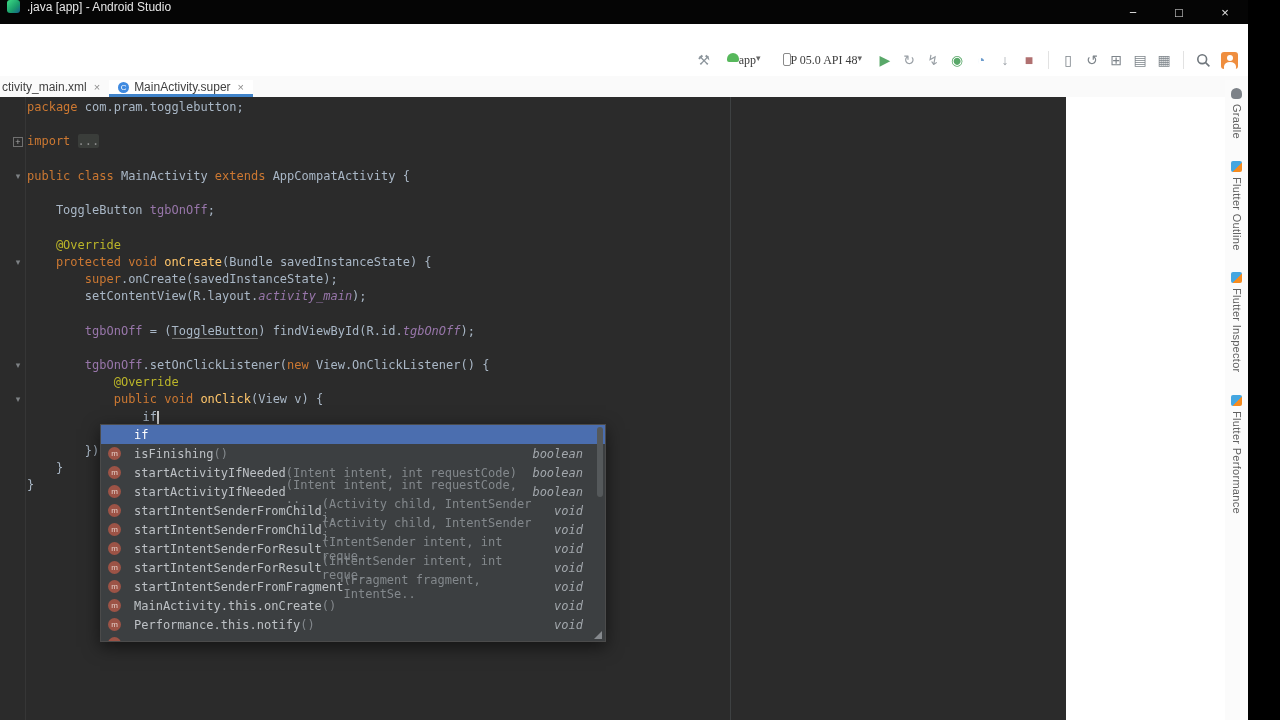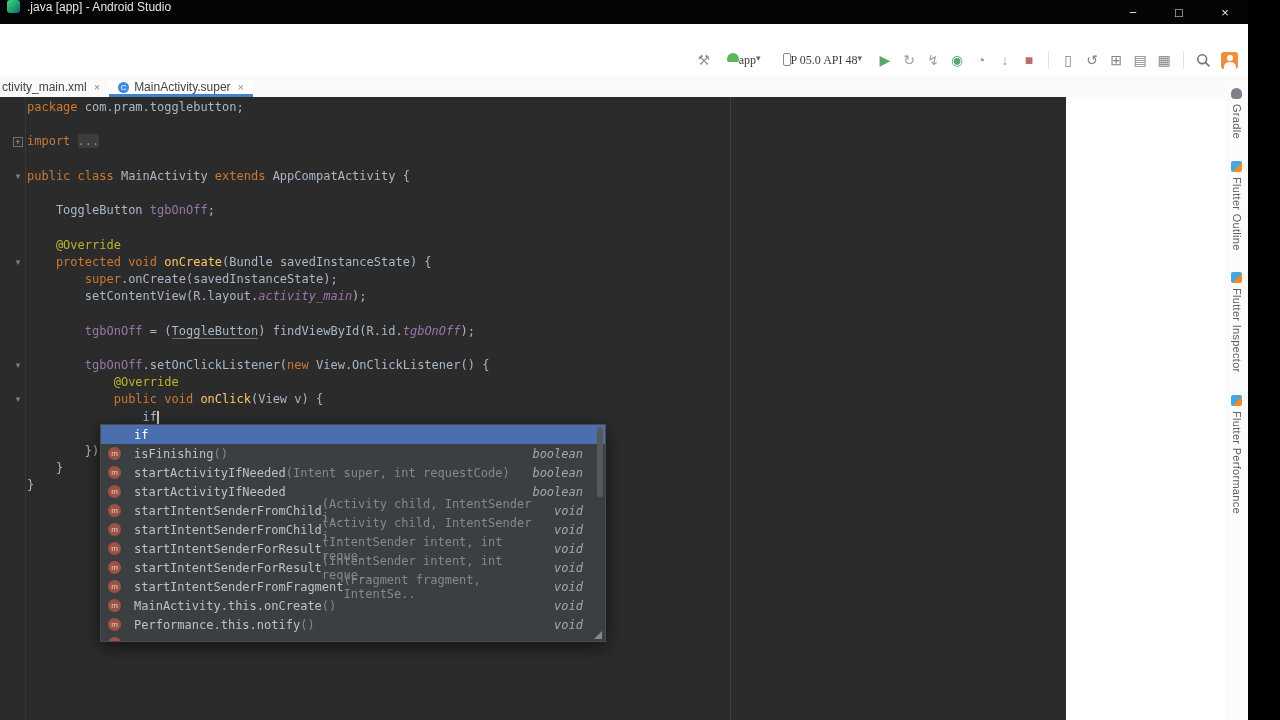--- a/index.html
+++ b/index.html
@@ -194,28 +194,29 @@
             </span>
             <span>isFinishing</span>
             <span class="params">()</span>
             <span class="type">boolean</span>
           </div>
           <div class="crow">
             <span class="ic">
               <span class="micon">m</span>
             </span>
             <span>startActivityIfNeeded</span>
-            <span class="params">(Intent super, int requestCode)</span>
+            <span class="params">(Intent intent, int requestCode)</span>
             <span class="type">boolean</span>
           </div>
           <div class="crow">
             <span class="ic">
               <span class="micon">m</span>
             </span>
             <span>startActivityIfNeeded</span>
+            <span class="params">(Intent intent, int requestCode, ..</span>
             <span class="type">boolean</span>
           </div>
           <div class="crow">
             <span class="ic">
               <span class="micon">m</span>
             </span>
             <span>startIntentSenderFromChild</span>
             <span class="params">(Activity child, IntentSender i..</span>
             <span class="type">void</span>
           </div>

